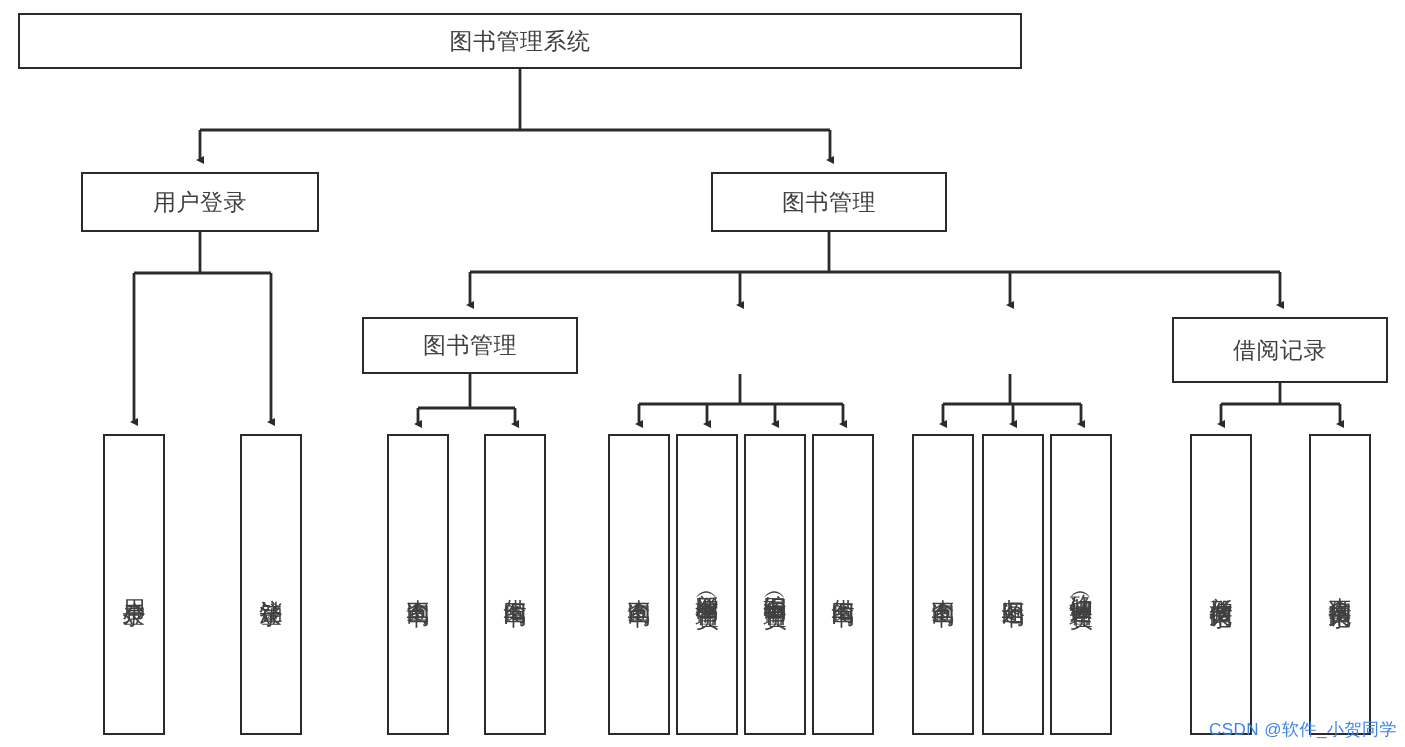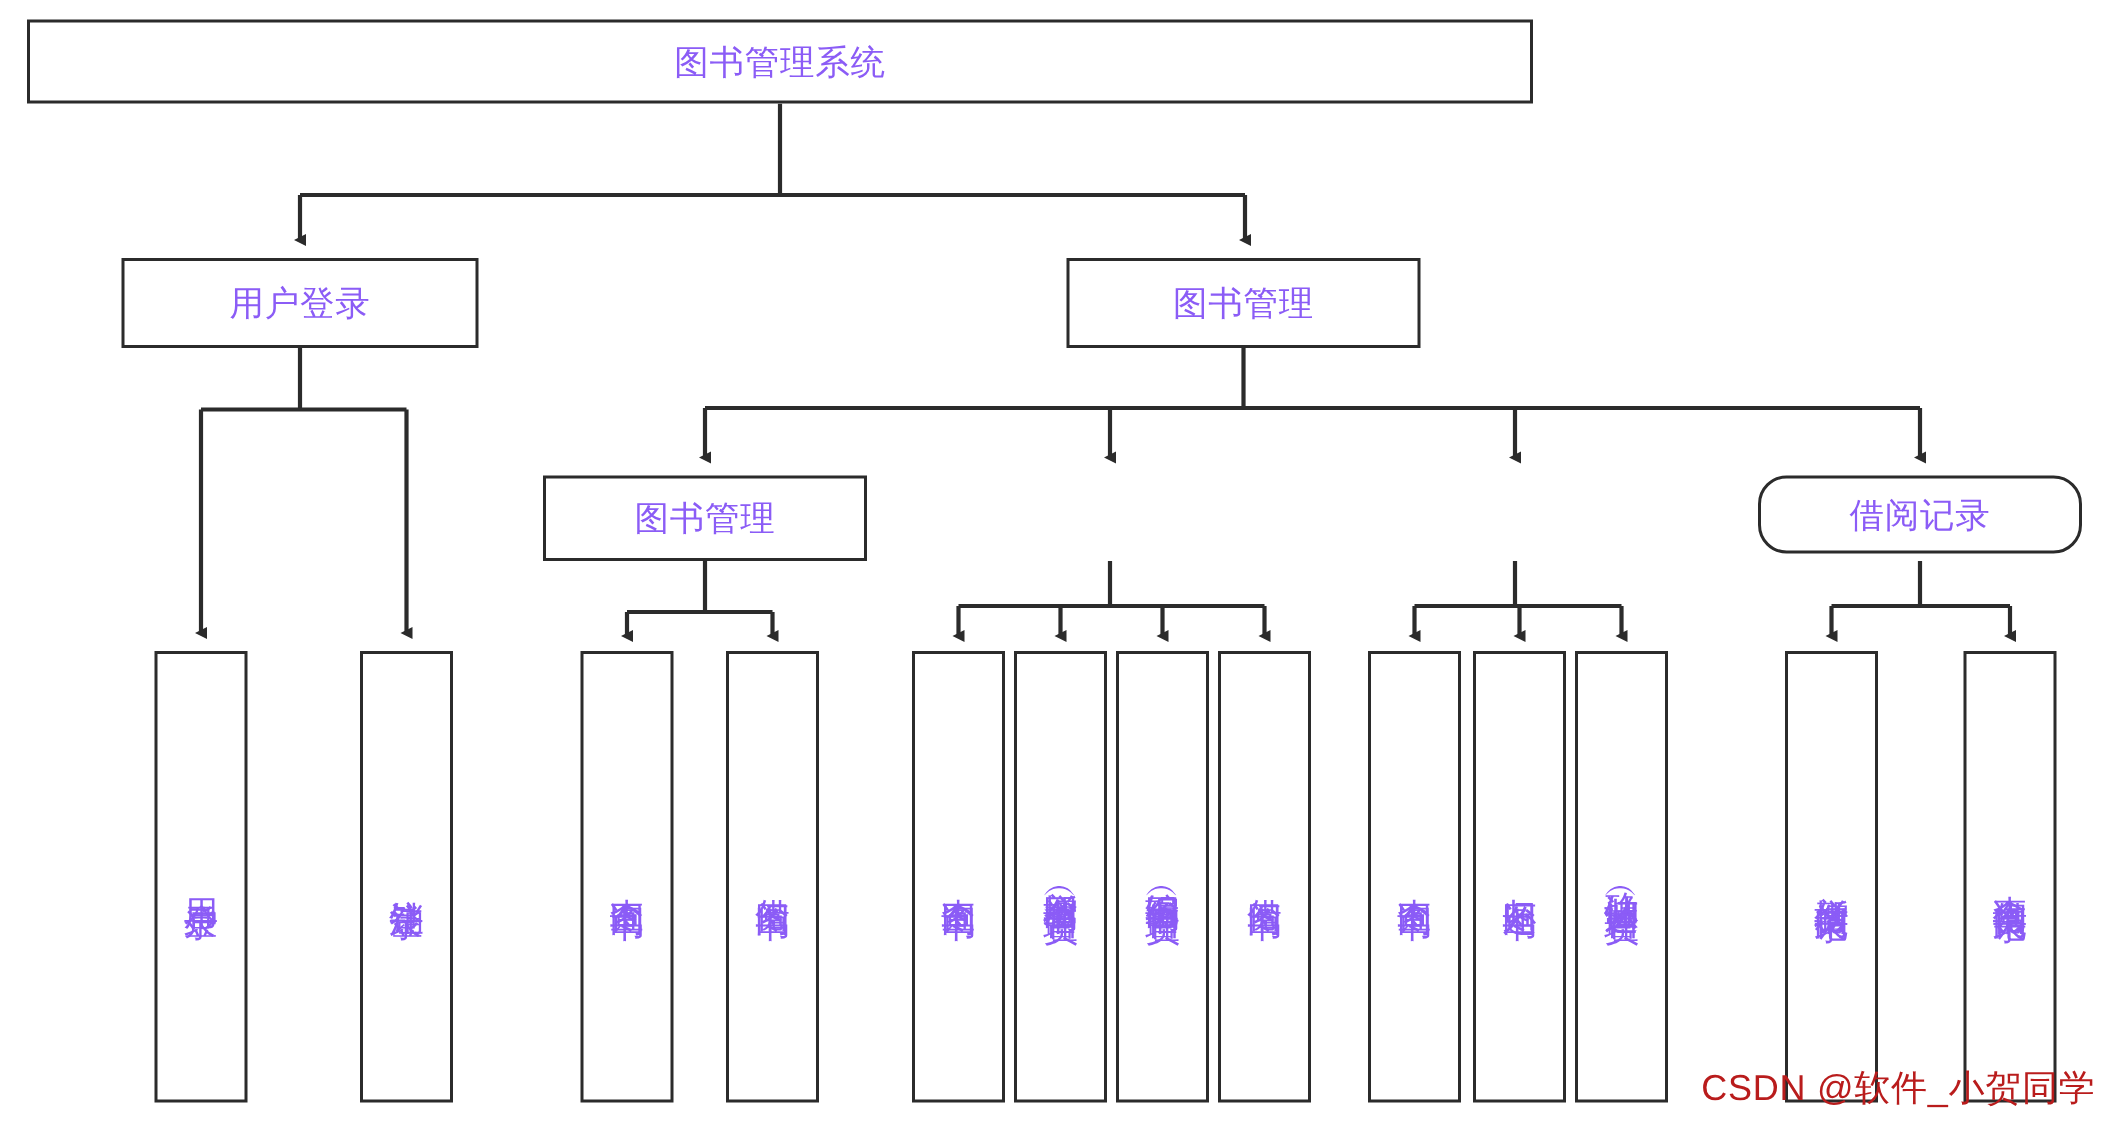--- a/index.html
+++ b/index.html
@@ -32,42 +32,42 @@
     display: flex;
     align-items: center;
     justify-content: center;
     color: #1f1f1f;
   }
   .node-label {
     font-size: 23px;
     line-height: 1.25;
     letter-spacing: 0.5px;
     white-space: nowrap;
-    color: #8b5cf6;
+    color: #404040;
   }
   .node.leaf {
     align-items: center;
     justify-content: center;
     padding: 6px 0;
   }
   .node.leaf .node-label {
     writing-mode: vertical-rl;
     text-orientation: upright;
     white-space: normal;
     font-size: 23px;
     letter-spacing: 2px;
     line-height: 1.0;
     max-height: 100%;
   }
   .watermark {
     position: absolute;
     right: 8px;
     bottom: 6px;
-    font-size: 24px;
-    color: #b91c1c;
+    font-size: 17px;
+    color: #3b82f6;
     letter-spacing: 0.5px;
     white-space: nowrap;
     user-select: none;
   }
 </style>
 </head>
 <body>
 
 <div id="stage">
 
@@ -131,21 +131,21 @@
   <div class="node" style="left:81px;top:172px;width:238px;height:60px;">
     <span class="node-label">用户登录</span>
   </div>
   <div class="node" style="left:711px;top:172px;width:236px;height:60px;justify-content:center;">
     <span class="node-label">图书管理</span>
   </div>
 
   <div class="node" style="left:362px;top:317px;width:216px;height:57px;">
     <span class="node-label">图书管理</span>
   </div>
-  <div class="node" style="left:1172px;top:317px;width:216px;height:52px;border-radius:19px;">
+  <div class="node" style="left:1172px;top:317px;width:216px;height:66px;">
     <span class="node-label">借阅记录</span>
   </div>
 
   <div class="node leaf" style="left:103px;top:434px;width:62px;height:301px;">
     <span class="node-label">用户登录</span>
   </div>
   <div class="node leaf" style="left:240px;top:434px;width:62px;height:301px;">
     <span class="node-label">注销登录</span>
   </div>
 

